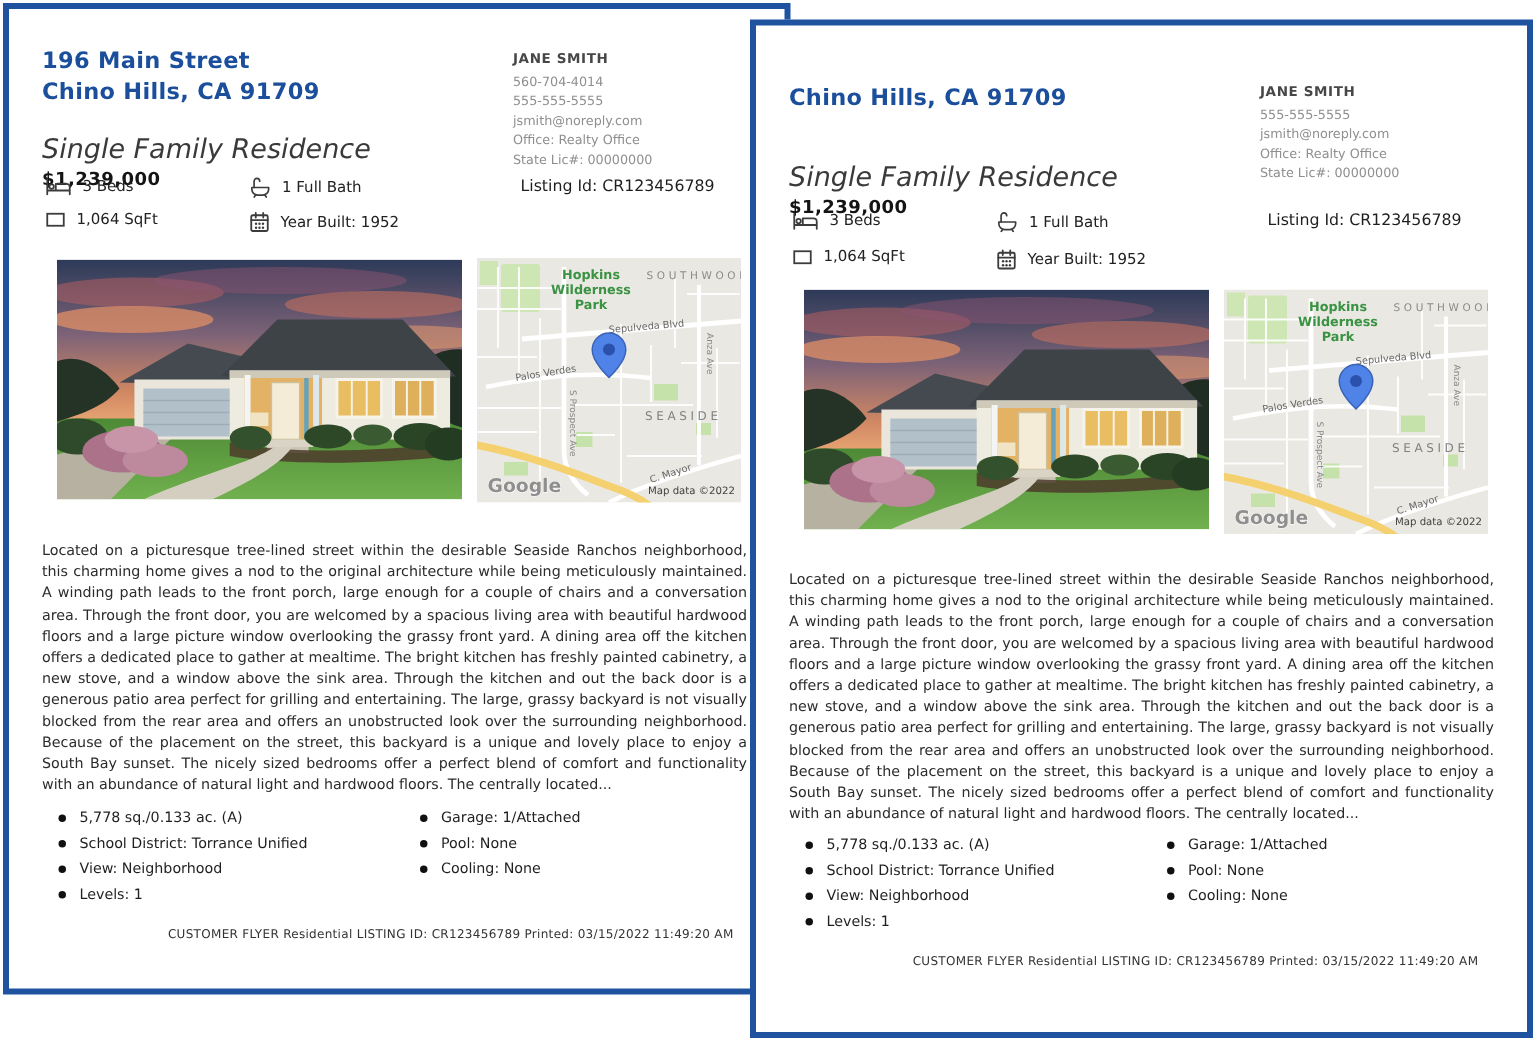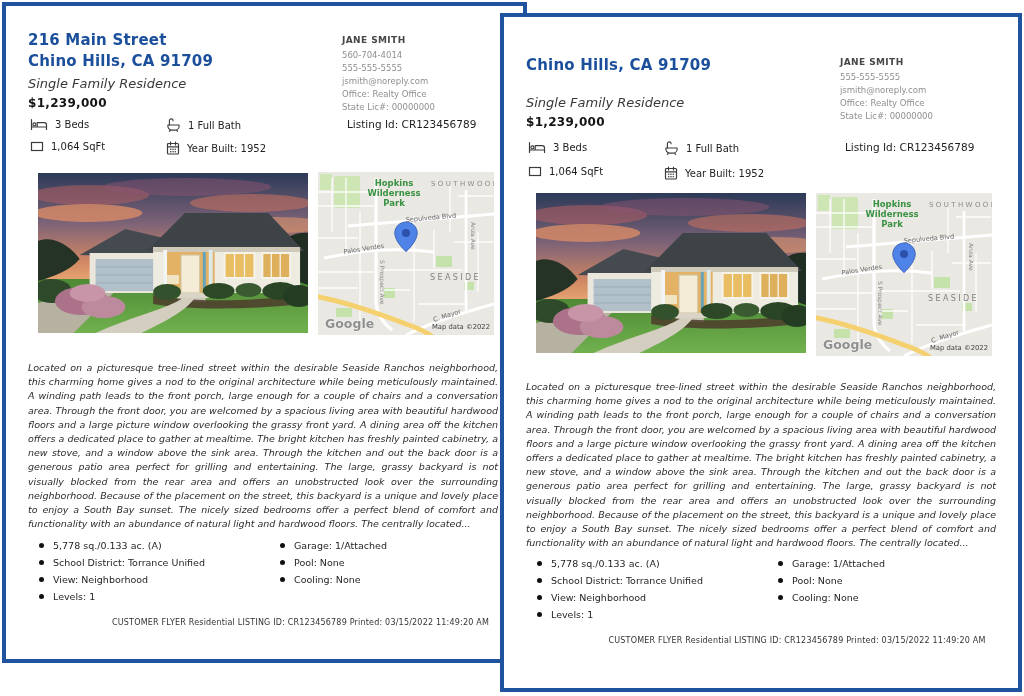--- a/index.html
+++ b/index.html
@@ -13,21 +13,21 @@
     border:4px solid #1f53a0;
   }
   #flyer1 { left:2px; top:2px; width:525px; height:661px; z-index:1; }
   #flyer2 { left:500px; top:13px; width:522px; height:679px; z-index:2; }
 
   .header { position:absolute; left:22px; }
   .f1 .header { top:24px; }
   .f2 .header { top:38px; }
   .addr-line { color:#1b4f9c; font-weight:bold; font-size:15px; line-height:21px; letter-spacing:.2px; }
   .addr-spacer { height:15px; }
-  .ptype { font-style:italic; font-size:13px; color:#3a3a3a; line-height:19px; margin-top:2px; }
+  .ptype { font-style:italic; font-size:18px; color:#3a3a3a; line-height:19px; margin-top:18px; }
   .price { font-size:12px; font-weight:bold; color:#141414; margin-top:3px; letter-spacing:.3px; }
 
   .agent { position:absolute; left:336px; width:150px; }
   .f1 .agent { top:29px; }
   .f2 .agent { top:40px; }
   .agent-name { font-size:9px; font-weight:bold; color:#474747; letter-spacing:.4px; margin-bottom:4px; }
   .agent-line { font-size:8.5px; color:#8f8f8f; line-height:13px; }
 
   .feat { position:absolute; display:flex; align-items:center; gap:7px;
           font-size:10px; color:#222; white-space:nowrap; }
@@ -38,21 +38,21 @@
   .listing { position:absolute; left:341px; font-size:10.5px; font-weight:500; color:#1e1e1e; white-space:nowrap; }
   .f1 .listing { top:112px; }
   .f2 .listing { top:124px; }
 
   .photo { position:absolute; left:32px; width:270px; height:160px; }
   .f1 .photo { top:167px; } .f2 .photo { top:176px; }
   .mapbox { position:absolute; left:312px; width:176px; height:163px; }
   .f1 .mapbox { top:166px; } .f2 .mapbox { top:176px; }
 
   .desc { position:absolute; left:22px; width:470px; font-size:9.5px; line-height:14.2px;
-          color:#2b2b2b; text-align:justify;font-style:italic; }
+          color:#2b2b2b; text-align:justify; }
   .f1 .desc { top:355px; } .f2 .desc { top:363px; }
 
   .bullets { position:absolute; margin:0; padding:0; list-style:none; }
   .bl { left:32px; } .br { left:273px; }
   .f1 .bullets { top:534px; } .f2 .bullets { top:541px; }
   .bullets li { position:relative; padding-left:15px; font-size:9.5px; color:#1f1f1f;
                 height:17px; line-height:12px; white-space:nowrap; }
   .bullets li::before { content:""; position:absolute; left:1px; top:3px; width:5px; height:5px;
                         border-radius:50%; background:#101010; }
 
@@ -151,21 +151,21 @@
         <circle cx="4.7" cy="10.8" r="0.8"></circle>
           <circle cx="7" cy="10.8" r="0.8"></circle>
           <circle cx="9.3" cy="10.8" r="0.8"></circle>
       </g>
     </symbol>
   </defs>
 </svg>
 
 <div class="flyer f1" id="flyer1">
   <div class="header">
-    <div class="addr-line">216 Main Street</div>
+    <div class="addr-line">196 Main Street</div>
     <div class="addr-line">Chino Hills, CA 91709</div>
     <div class="ptype">Single Family Residence</div>
     <div class="price">$1,239,000</div>
   </div>
 
   <div class="agent">
     <div class="agent-name">JANE SMITH</div>
     <div class="agent-line">560-704-4014</div>
     <div class="agent-line">555-555-5555</div>
     <div class="agent-line">jsmith@noreply.com</div>

